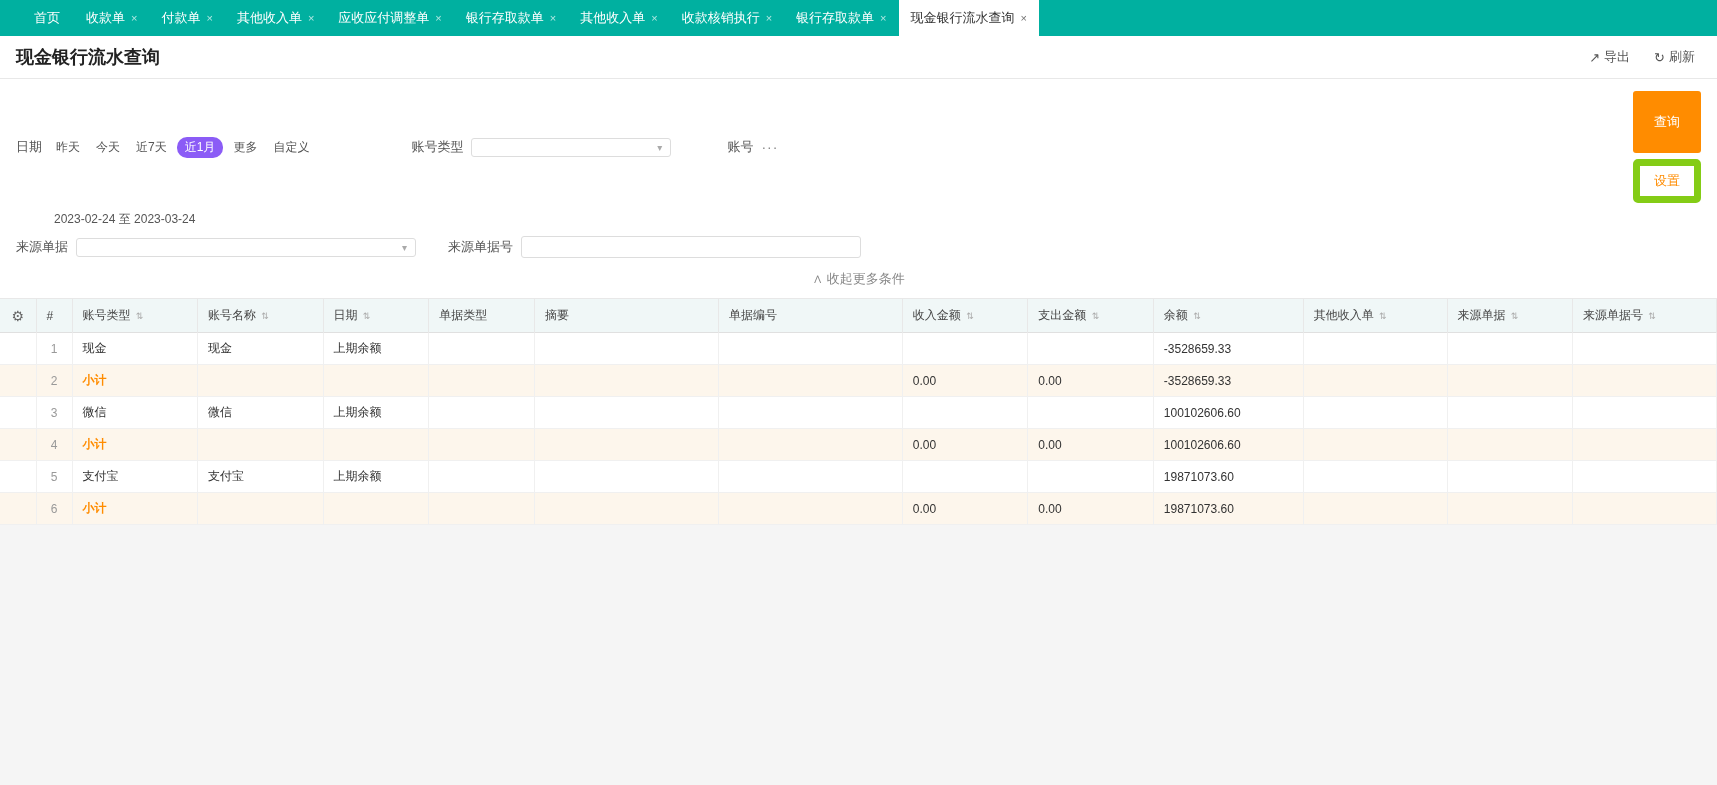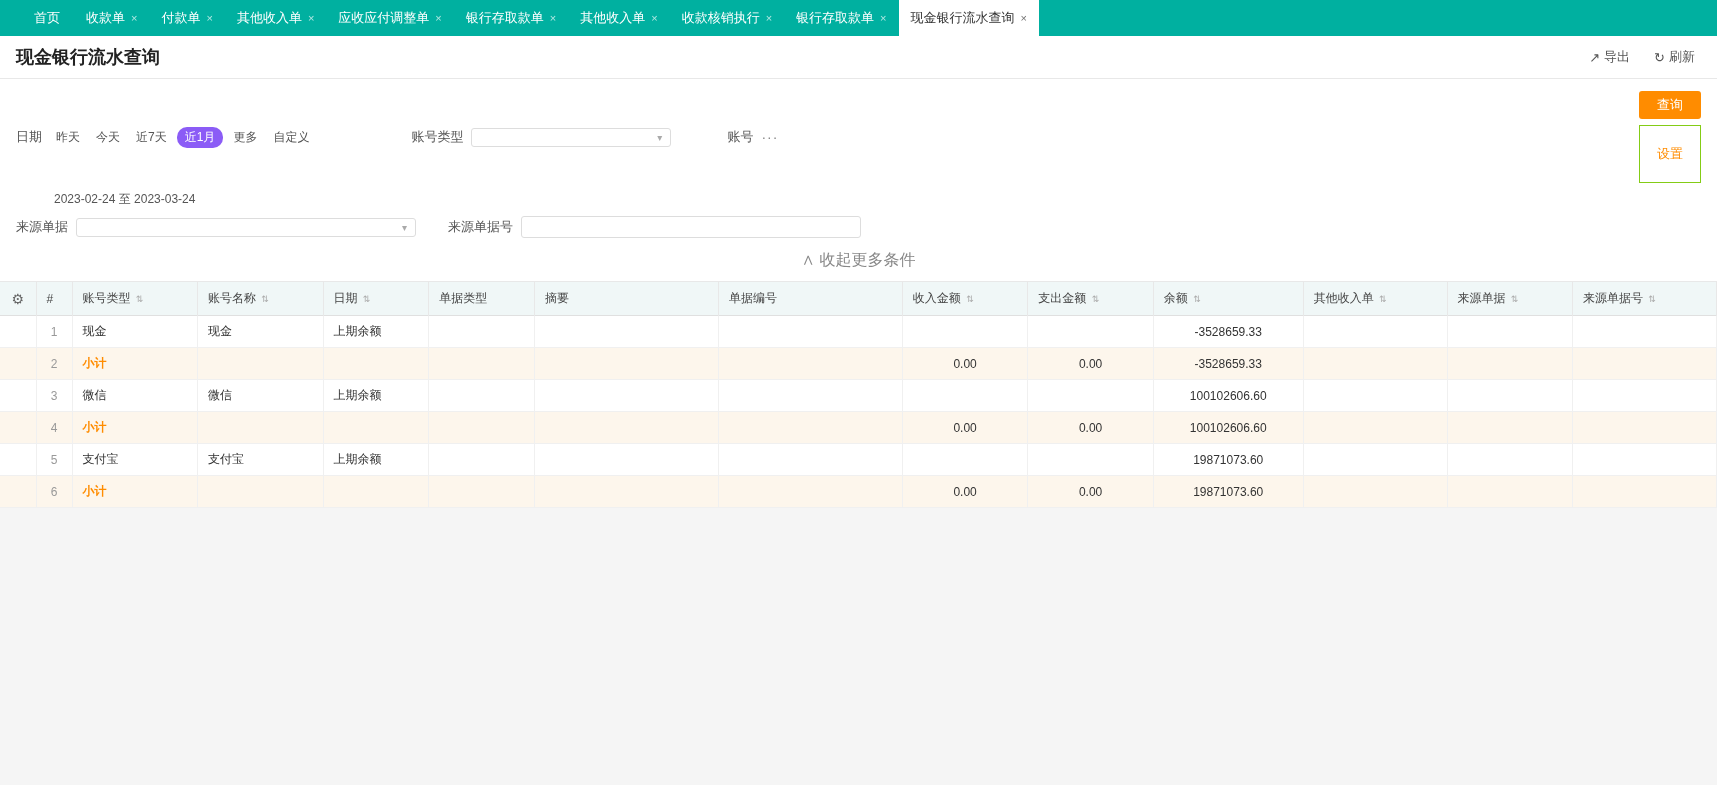--- a/index.html
+++ b/index.html
@@ -148,45 +148,45 @@
       color: #888;
       cursor: pointer;
       font-size: 14px;
       letter-spacing: 1px;
     }
     .query-btn {
       background: #ff8c00;
       color: #fff;
       border: none;
       border-radius: 3px;
-      padding: 5px 18px;
+      padding: 22px 18px;
       cursor: pointer;
       font-size: 13px;
     }
     .settings-btn {
       background: #fff;
       color: #ff8c00;
-      border: 1px solid #84cc16;
-      border-radius: 0;
-      padding: 19px 14px;
+      border: 7px solid #84cc16;
+      border-radius: 5px;
+      padding: 6px 14px;
       cursor: pointer;
       font-size: 13px;
     }
     .btn-group {
       display: flex;
       flex-direction: column;
       gap: 6px;
       margin-left: auto;
     }
     .collapse-bar {
       text-align: center;
       padding: 4px 0 2px;
       color: #888;
       cursor: pointer;
-      font-size: 16px;
+      font-size: 13px;
     }
 
     
     .table-area {
       background: #fff;
       margin: 0;
     }
     table {
       width: 100%;
       border-collapse: collapse;
@@ -229,21 +229,21 @@
     tbody td.row-num {
       color: #999;
       text-align: center;
       width: 36px;
     }
     tbody td.subtotal-label {
       color: #ff8c00;
       font-weight: bold;
     }
     tbody td.number {
-      text-align: center;
+      text-align: left;
     }
     .gear-icon { font-size: 14px; cursor: pointer; color: #666; }
   </style>
 </head>
 <body>
 
 <nav class="top-nav">
   <span class="nav-home">首页</span>
 
   <div class="nav-item">

